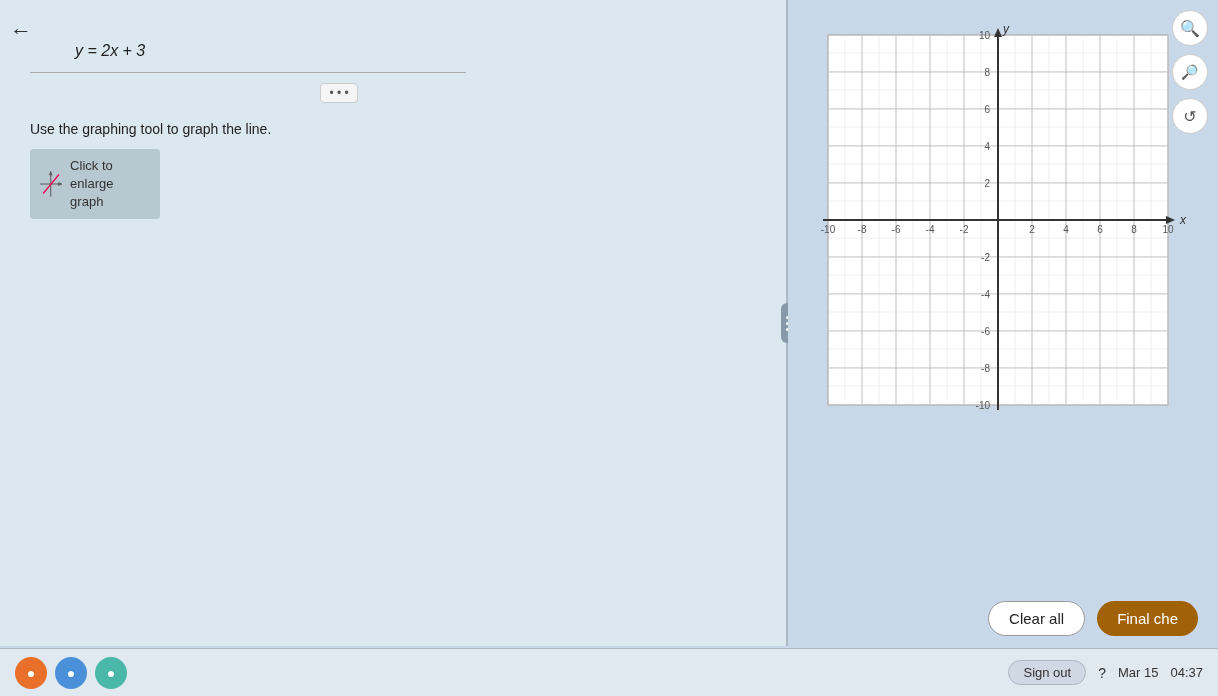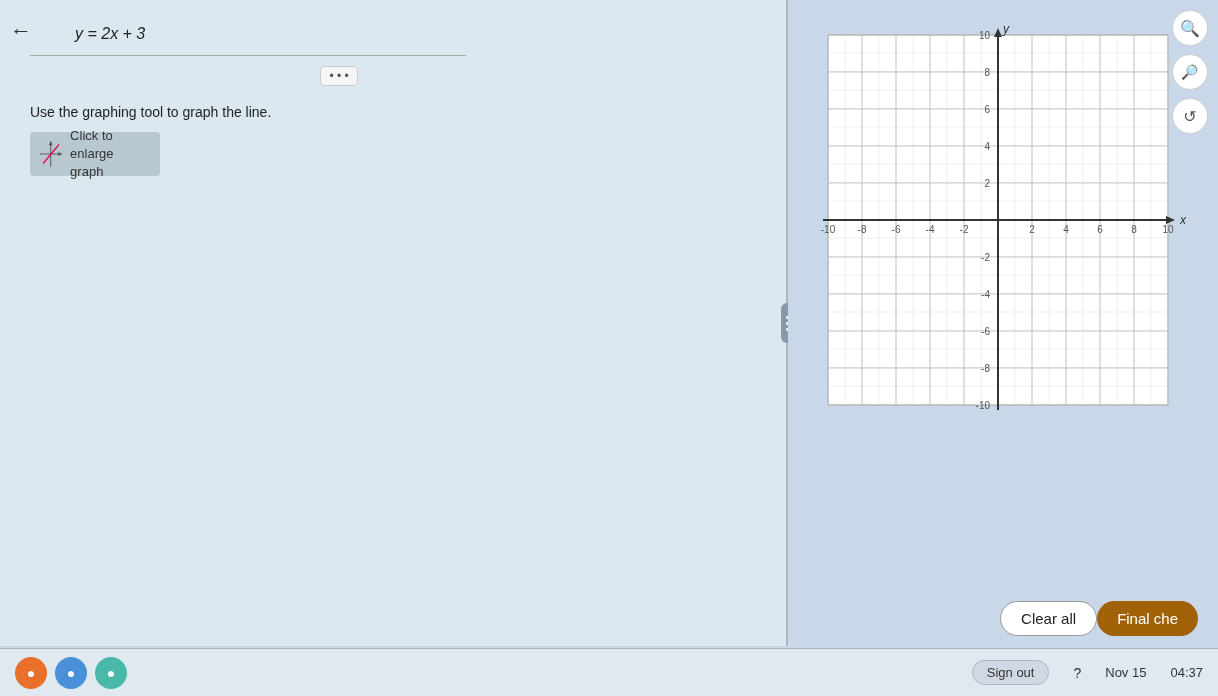--- a/index.html
+++ b/index.html
@@ -40,21 +40,21 @@
     .question-text {
       margin-top: 5px;
       margin-left: 25px;
       font-size: 15px;
       color: #222;
       font-weight: 500;
     }
 
     .equation {
       margin-left: 45px;
-      margin-top: 5px;
+      margin-top: 22px;
       font-size: 16px;
       color: #222;
       font-style: italic;
     }
 
     .divider-line {
       border: none;
       border-top: 1px solid #aaa;
       margin: 12px 0 10px 0;
       width: 60%;
@@ -77,21 +77,21 @@
       font-size: 14px;
       color: #222;
     }
 
     .graph-thumbnail {
       display: flex;
       align-items: center;
       margin-top: 12px;
       background: #b8c8d0;
       width: 130px;
-      height: 44px;
+      height: 70px;
       border-radius: 4px;
       cursor: pointer;
       padding: 5px 10px;
       gap: 8px;
     }
 
     .graph-thumb-icon {
       width: 35px;
       height: 40px;
       position: relative;
@@ -209,21 +209,21 @@
       cursor: pointer;
     }
 
     .taskbar-icon.orange { background: #e8702a; }
     .taskbar-icon.blue { background: #4a90d9; }
     .taskbar-icon.teal { background: #4ab8a8; }
 
     .taskbar-right {
       display: flex;
       align-items: center;
-      gap: 24px;
+      gap: 12px;
       font-size: 13px;
       color: #333;
     }
 
     .sign-out-btn {
       background: #d0d8e4;
       border: 1px solid #aab8c4;
       border-radius: 20px;
       padding: 4px 14px;
       font-size: 13px;
@@ -251,21 +251,21 @@
       cursor: pointer;
       color: white;
       font-weight: 500;
     }
 
     .action-buttons {
       position: absolute;
       bottom: 60px;
       right: 20px;
       display: flex;
-      gap: 0;
+      gap: 12px;
     }
   </style>
 </head>
 <body>
 
 <div class="main-container">
 
   <div class="left-panel">
     <span class="back-button">←</span>
 
@@ -447,16 +447,16 @@
     <div class="taskbar-icon blue">
       <span style="color:white;font-size:14px;">●</span>
     </div>
     <div class="taskbar-icon teal">
       <span style="color:white;font-size:14px;">●</span>
     </div>
   </div>
   <div class="taskbar-right">
     <button class="sign-out-btn">Sign out</button>
     <span style="font-size:14px;">?</span>
-    <span>Nov 15</span>
+    <span>Mar 15</span>
     <span>04:37</span>
   </div>
 </div>
 
 </body></html>

